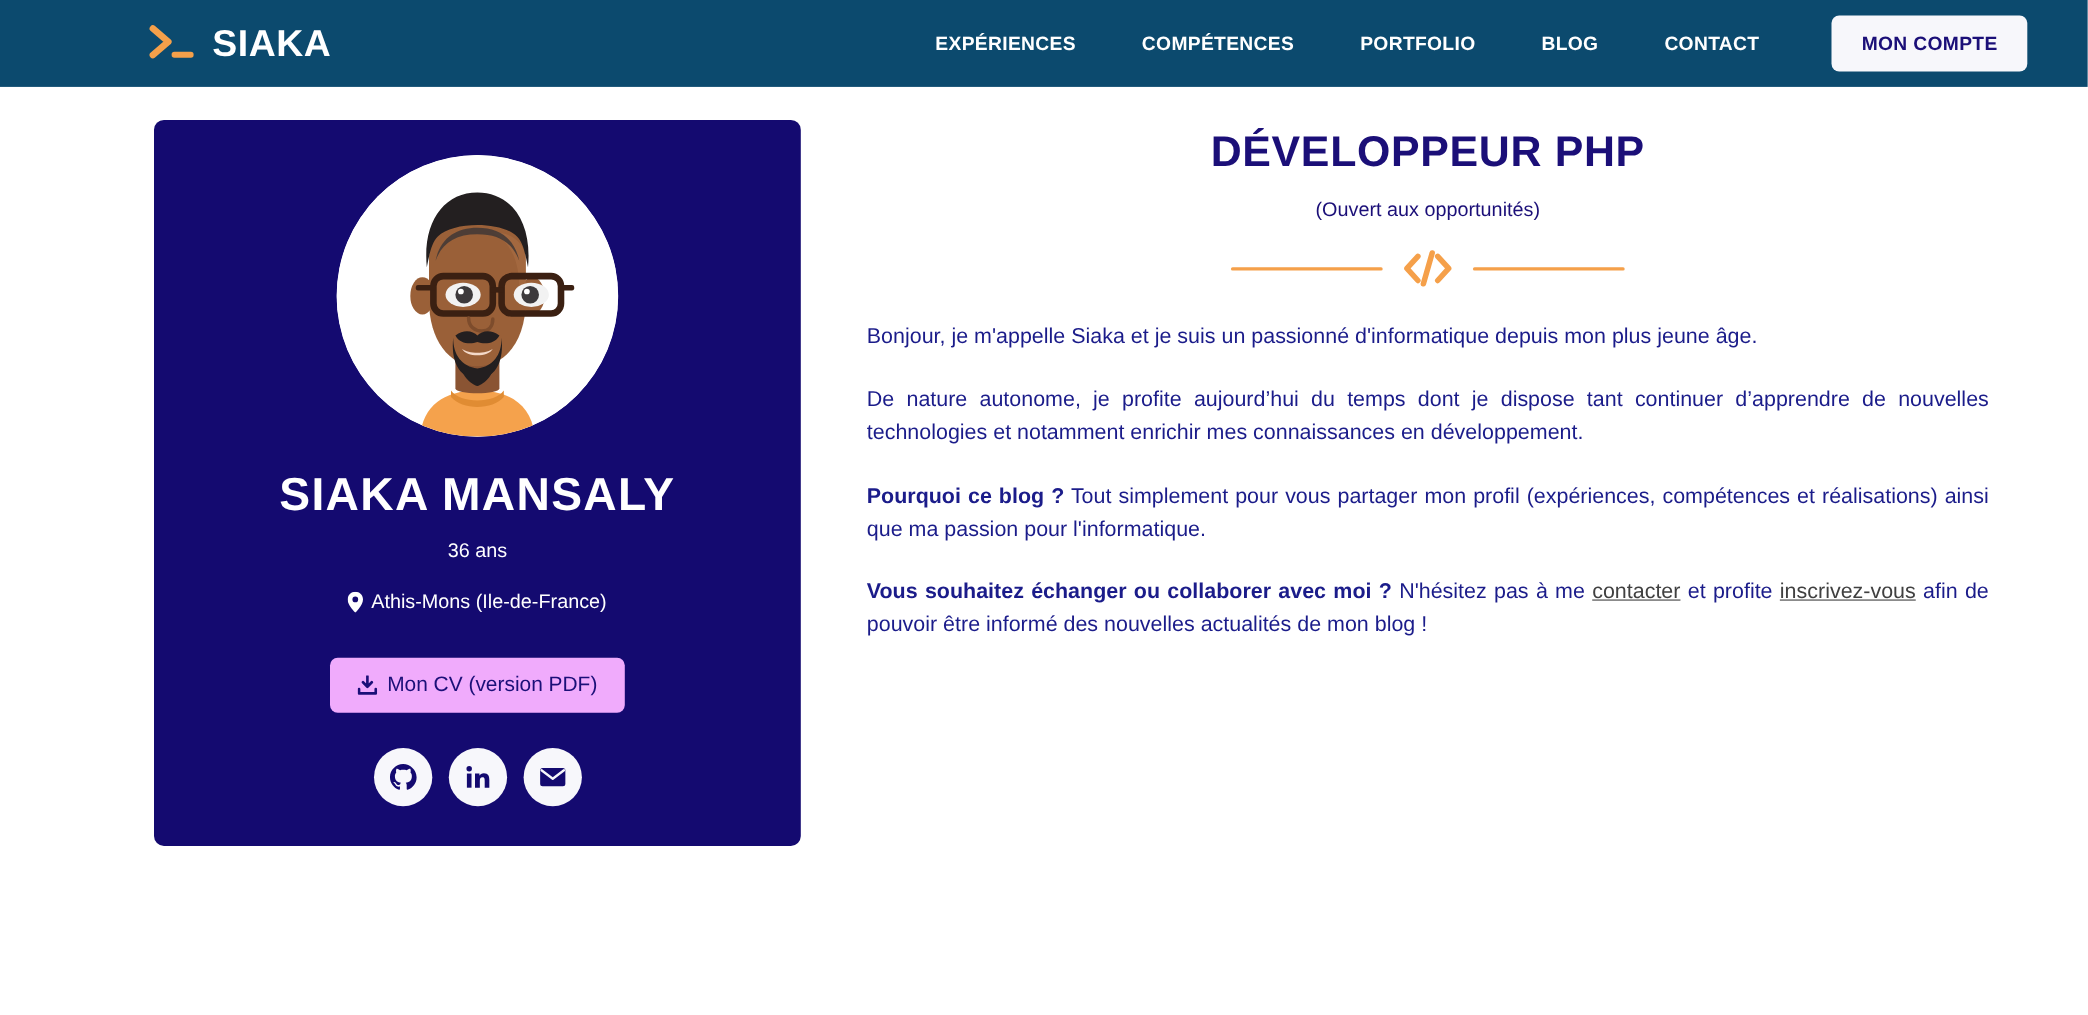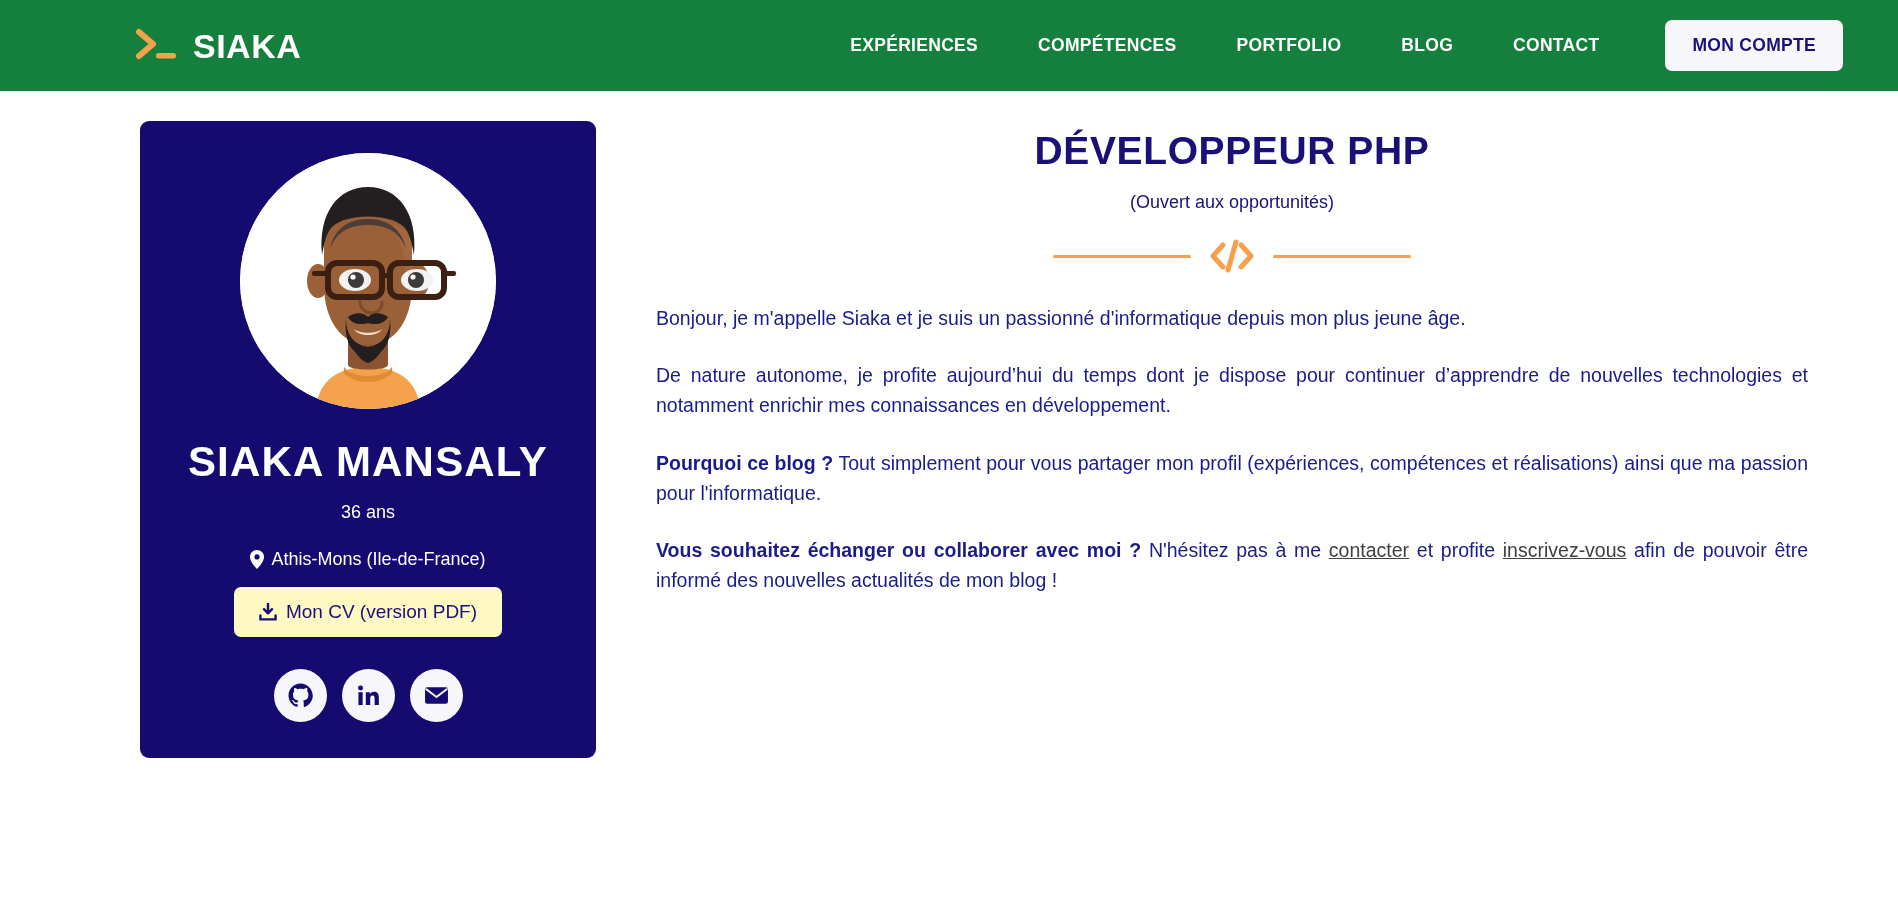--- a/index.html
+++ b/index.html
@@ -9,22 +9,22 @@
     width: 1898px;
     height: 923px;
     background: #ffffff;
     font-family: "Liberation Sans", sans-serif;
     overflow: hidden;
   }
 
   
   .site-header {
     width: 1898px;
-    height: 91px;
-    background: #15803d;
+    height: 79px;
+    background: #0c4a6e;
     display: flex;
     align-items: center;
     padding: 0 55px 0 135px;
   }
 
   .brand {
     display: flex;
     align-items: center;
     gap: 14px;
     text-decoration: none;
@@ -80,21 +80,21 @@
   
   .page {
     display: flex;
     align-items: flex-start;
     padding: 30px 55px 0 140px;
     gap: 0;
   }
 
   
   .profile-card {
-    width: 456px;
+    width: 588px;
     flex: none;
     background: #140a70;
     border-radius: 9px;
     padding: 32px 30px 36px;
     display: flex;
     flex-direction: column;
     align-items: center;
   }
 
   .avatar-wrap {
@@ -127,22 +127,22 @@
     color: #ffffff;
     font-size: 18px;
     display: flex;
     align-items: center;
     gap: 7px;
     justify-content: center;
   }
   .pin-icon { width: 14px; height: 19px; display: block; flex: none; }
 
   .cv-button {
-    margin-top: 17px;
-    background: #fef9c3;
+    margin-top: 40px;
+    background: #f0abfc;
     color: #1b0f78;
     border: none;
     border-radius: 7px;
     padding: 14px 25px;
     font-size: 19px;
     font-family: "Liberation Sans", sans-serif;
     cursor: pointer;
     display: flex;
     align-items: center;
     gap: 9px;
@@ -358,21 +358,21 @@
         <path d="M27 3 L19 31" fill="none" stroke="#f5a04a" stroke-width="5" stroke-linecap="round"></path>
       </svg>
       <span class="divider-line"></span>
     </div>
 
     <div class="paragraphs">
 
       <p class="para">Bonjour, je m'appelle Siaka et je suis un passionné d'informatique depuis mon plus jeune âge.</p>
 
 
-      <p class="para justified">De nature autonome, je profite aujourd’hui du temps dont je dispose pour continuer d’apprendre de nouvelles technologies et notamment enrichir mes connaissances en développement.</p>
+      <p class="para justified">De nature autonome, je profite aujourd’hui du temps dont je dispose tant continuer d’apprendre de nouvelles technologies et notamment enrichir mes connaissances en développement.</p>
 
       <p class="para justified"><strong>Pourquoi ce blog ?</strong><span> Tout simplement pour vous partager mon profil (expériences, compétences et réalisations) ainsi que ma passion pour l'informatique.</span></p>
 
       <p class="para justified"><strong>Vous souhaitez échanger ou collaborer avec moi ?</strong><span> N'hésitez pas à me </span><a>contacter</a><span> et profite </span><a>inscrivez-vous</a><span> afin de pouvoir être informé des nouvelles actualités de mon blog !</span></p>
 
     </div>
   </main>
 
 </div>
 

